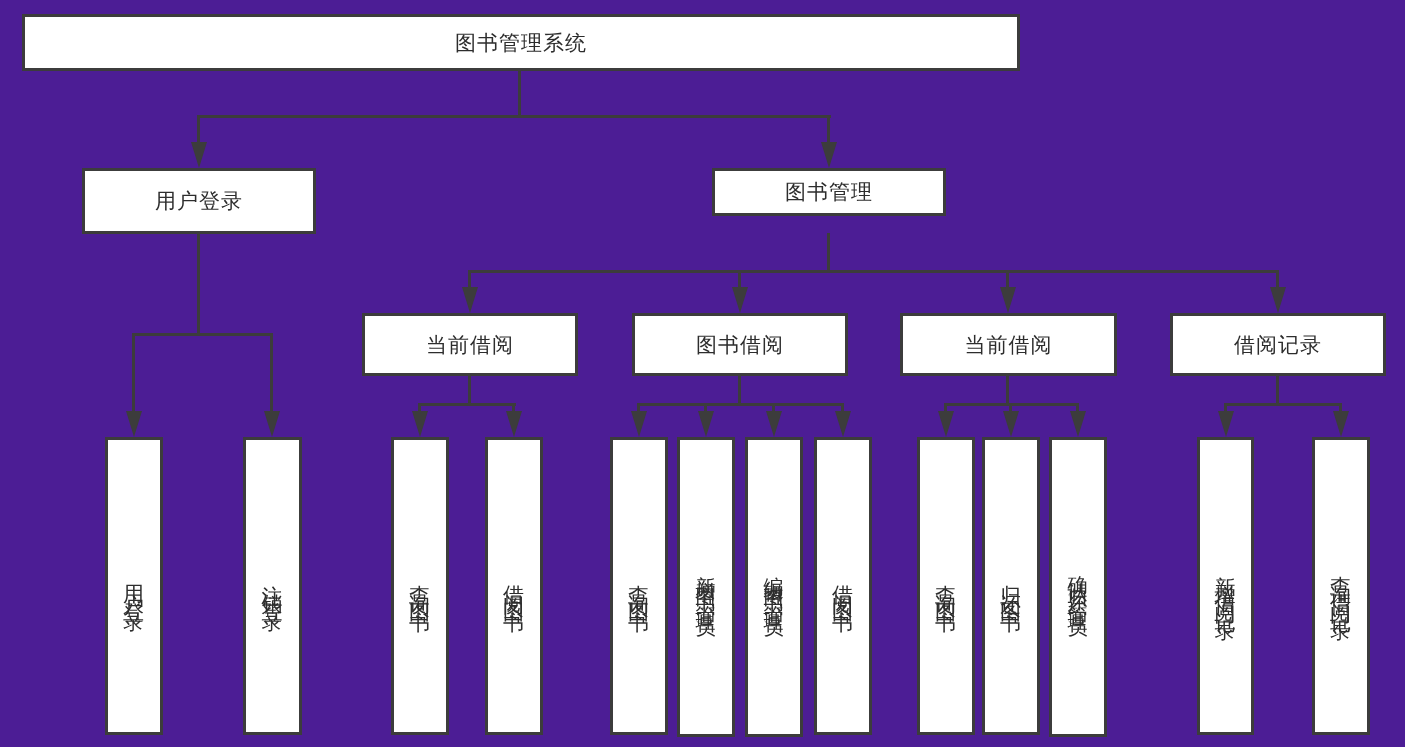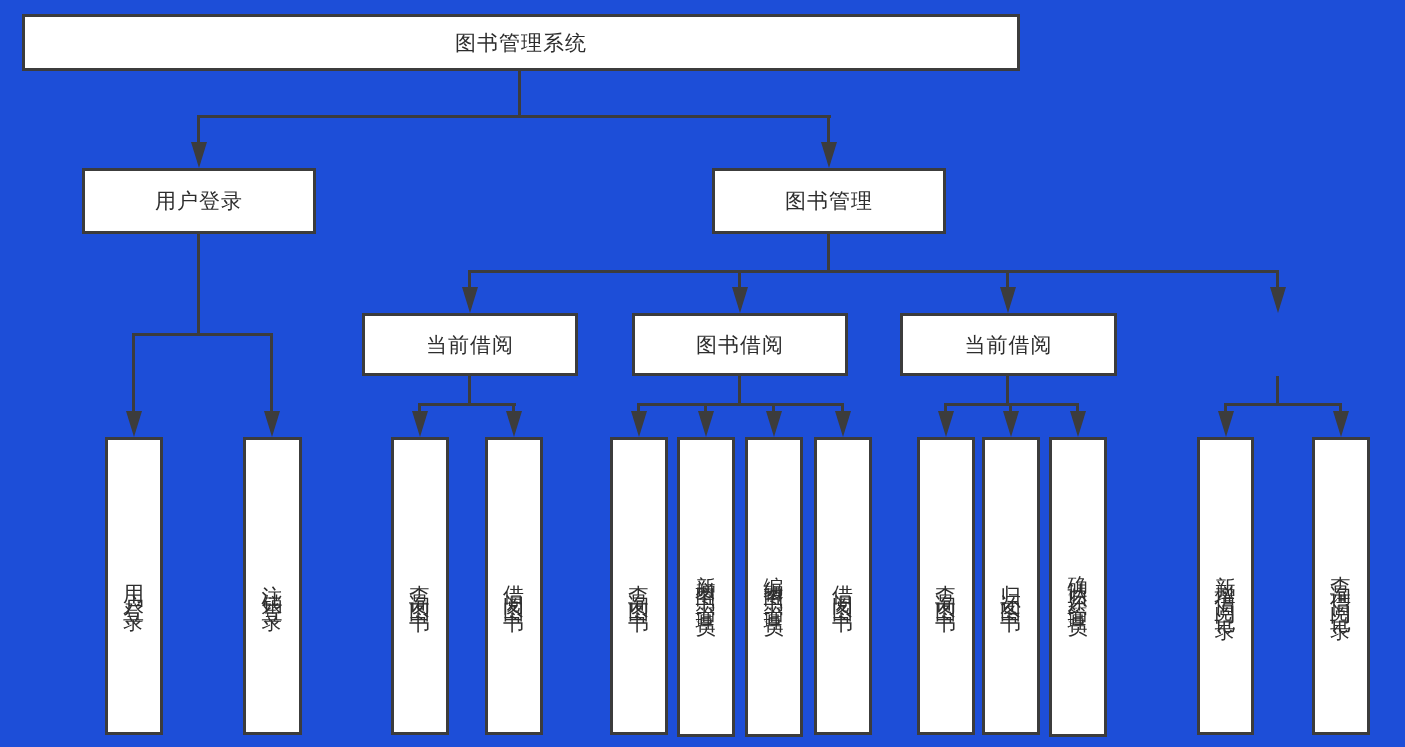--- a/index.html
+++ b/index.html
@@ -1,17 +1,17 @@
 <!DOCTYPE html>
 <html><head>
 <meta charset="utf-8">
 <style>
   html,body{margin:0;padding:0;background:#ffffff;}
   .canvas{
-    position:relative;width:1405px;height:747px;background:#1d4ed8;overflow:hidden;
+    position:relative;width:1405px;height:747px;background:#4c1d95;overflow:hidden;
     font-family:"Liberation Sans","DejaVu Sans",sans-serif;
   }
   .box{
     position:absolute;box-sizing:border-box;border:3px solid #3c3c3c;background:#ffffff;
     display:flex;align-items:center;justify-content:center;
     color:#2d2d2d;font-size:21px;letter-spacing:1px;
   }
   .vbox span{
     writing-mode:vertical-rl;letter-spacing:9px;line-height:1;white-space:nowrap;
   }
@@ -40,21 +40,21 @@
   <div class="vl" style="left:518px;top:70px;height:47px"></div>
   <div class="hl" style="left:198px;top:115px;width:633px"></div>
   <div class="vl" style="left:197px;top:115px;height:30px"></div>
   <div class="vl" style="left:827px;top:115px;height:30px"></div>
   <div class="arrow" style="left:191px;top:142px"></div>
   <div class="arrow" style="left:821px;top:142px"></div>
 
   <div class="box" style="left:82px;top:168px;width:234px;height:66px">
     <span>用户登录</span>
   </div>
-  <div class="box" style="left:712px;top:168px;width:234px;height:66px">
+  <div class="box" style="left:712px;top:168px;width:234px;height:48px">
     <span>图书管理</span>
   </div>
 
   <div class="vl" style="left:197px;top:233px;height:103px"></div>
   <div class="hl" style="left:132px;top:333px;width:141px"></div>
   <div class="vl" style="left:132px;top:333px;height:80px"></div>
   <div class="vl" style="left:270px;top:333px;height:80px"></div>
   <div class="arrow" style="left:126px;top:411px"></div>
   <div class="arrow" style="left:264px;top:411px"></div>
 
@@ -70,20 +70,23 @@
   <div class="arrow" style="left:1270px;top:287px"></div>
 
   <div class="box" style="left:362px;top:313px;width:216px;height:63px">
     <span>当前借阅</span>
   </div>
   <div class="box" style="left:900px;top:313px;width:217px;height:63px">
     <span>当前借阅</span>
   </div>
   <div class="box" style="left:632px;top:313px;width:216px;height:63px">
     <span>图书借阅</span>
+  </div>
+  <div class="box" style="left:1170px;top:313px;width:216px;height:63px">
+    <span>借阅记录</span>
   </div>
 
   <div class="vl" style="left:468px;top:376px;height:30px"></div>
   <div class="hl" style="left:418px;top:403px;width:98px"></div>
   <div class="vl" style="left:418px;top:403px;height:12px"></div>
   <div class="vl" style="left:512px;top:403px;height:12px"></div>
   <div class="arrow" style="left:412px;top:411px"></div>
   <div class="arrow" style="left:506px;top:411px"></div>
 
   <div class="vl" style="left:738px;top:376px;height:30px"></div>

